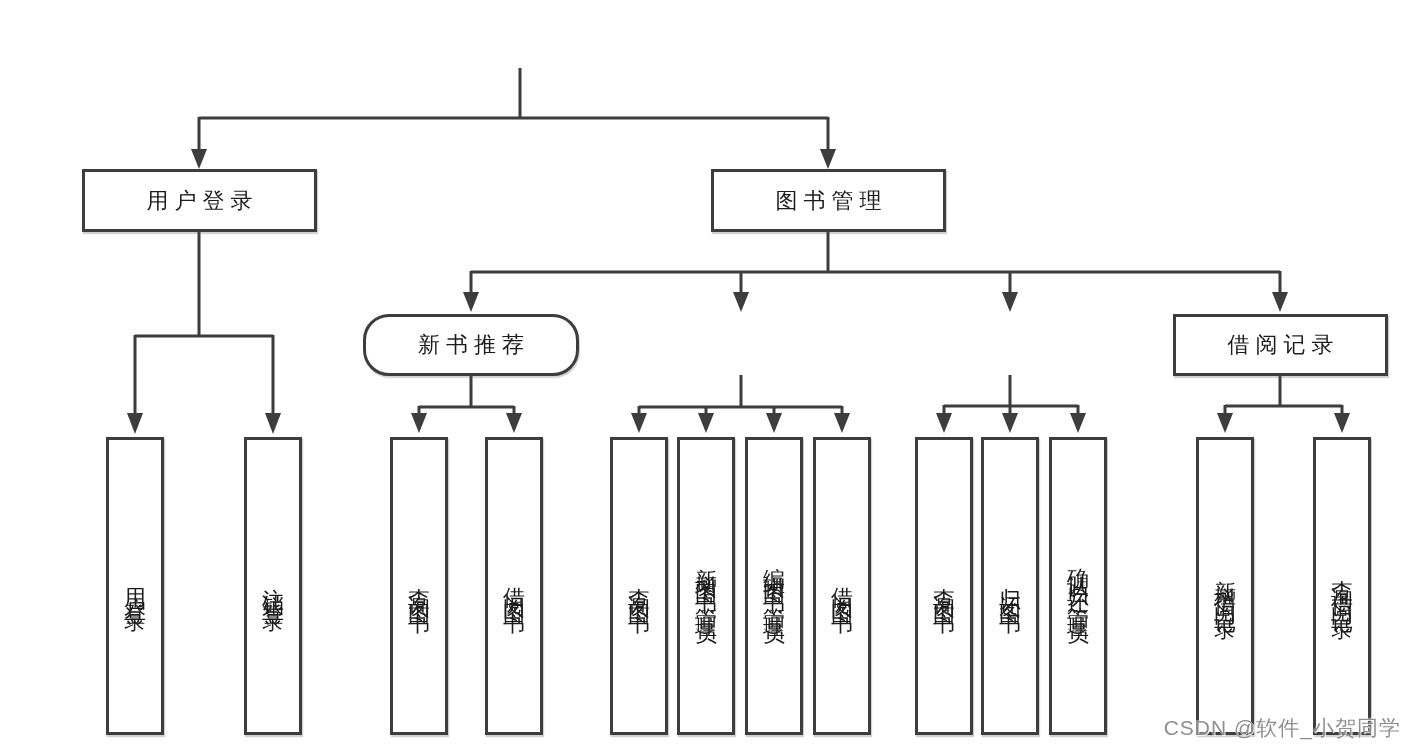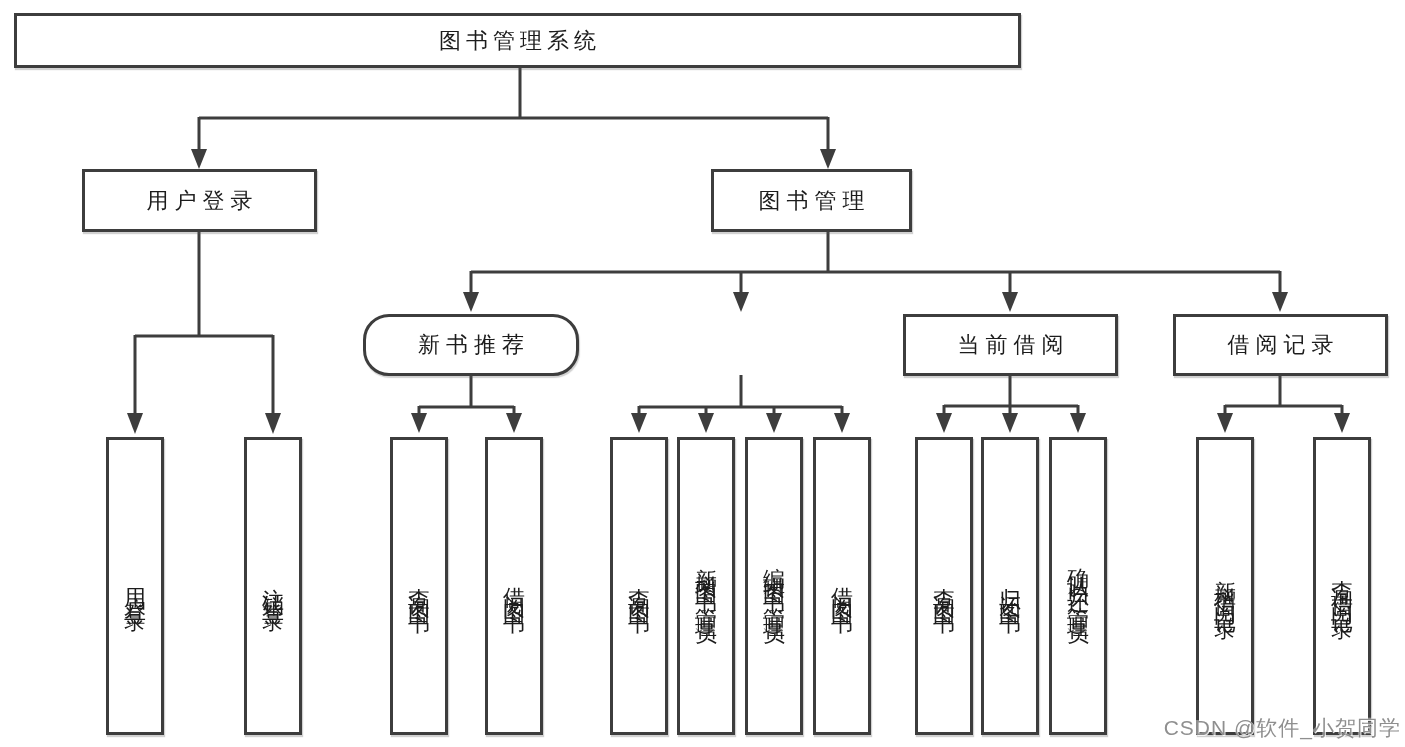--- a/index.html
+++ b/index.html
@@ -111,27 +111,25 @@
       <path class="arrow" d="M1070 413 L1086 413 L1078 433 Z"></path>
     </g>
 
     <g>
       <path class="edge" d="M1280 375 L1280 406 M1225 406 L1342 406 M1225 405 L1225 415 M1342 405 L1342 415"></path>
       <path class="arrow" d="M1217 413 L1233 413 L1225 433 Z"></path>
       <path class="arrow" d="M1334 413 L1350 413 L1342 433 Z"></path>
     </g>
   </svg>
 
-  <div class="node root" style="left:14px;top:13px;width:1007px;height:55px;">图书管理系统</div>
 
   <div class="node" style="left:82px;top:169px;width:235px;height:63px;">用户登录</div>
-  <div class="node" style="left:711px;top:169px;width:201px;height:63px;">图书管理</div>
+  <div class="node" style="left:711px;top:169px;width:235px;height:63px;">图书管理</div>
 
   <div class="node" style="left:363px;top:314px;width:216px;height:62px;border-radius:26px;">新书推荐</div>
-  <div class="node" style="left:903px;top:314px;width:215px;height:62px;">当前借阅</div>
   <div class="node" style="left:1173px;top:314px;width:215px;height:62px;">借阅记录</div>
 
   <div class="node-v" style="left:106px;top:437px;width:58px;height:298px;">
     <span class="vtext">用户登录</span>
   </div>
   <div class="node-v" style="left:244px;top:437px;width:58px;height:298px;">
     <span class="vtext">注销登录</span>
   </div>
 
   <div class="node-v" style="left:390px;top:437px;width:58px;height:298px;">

